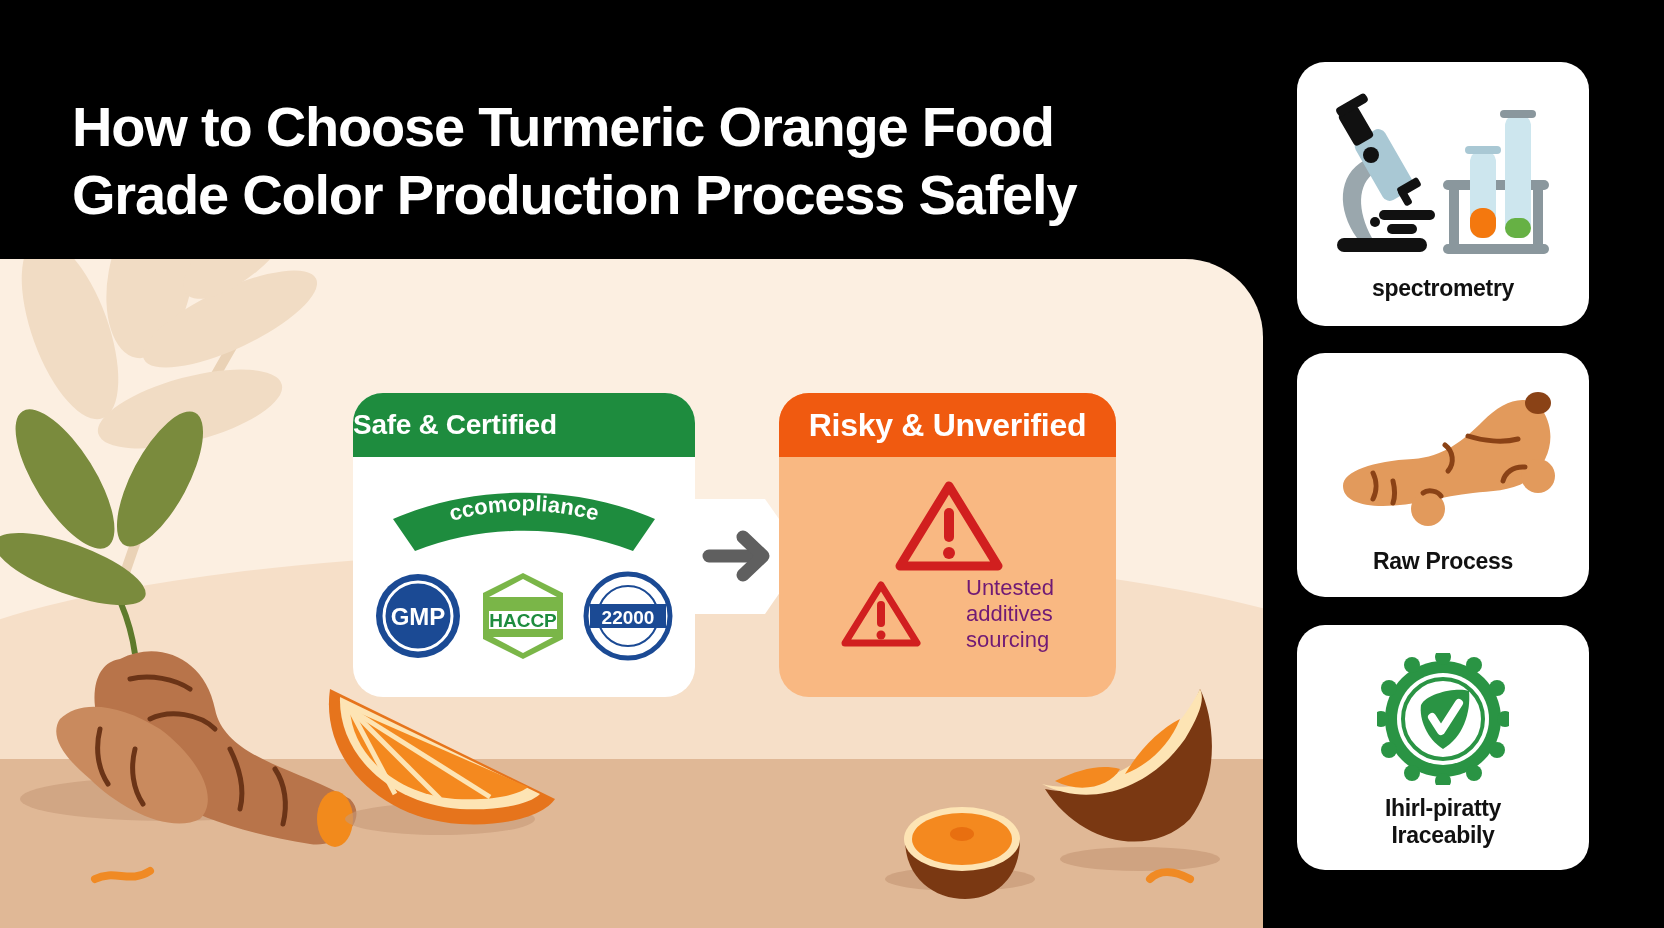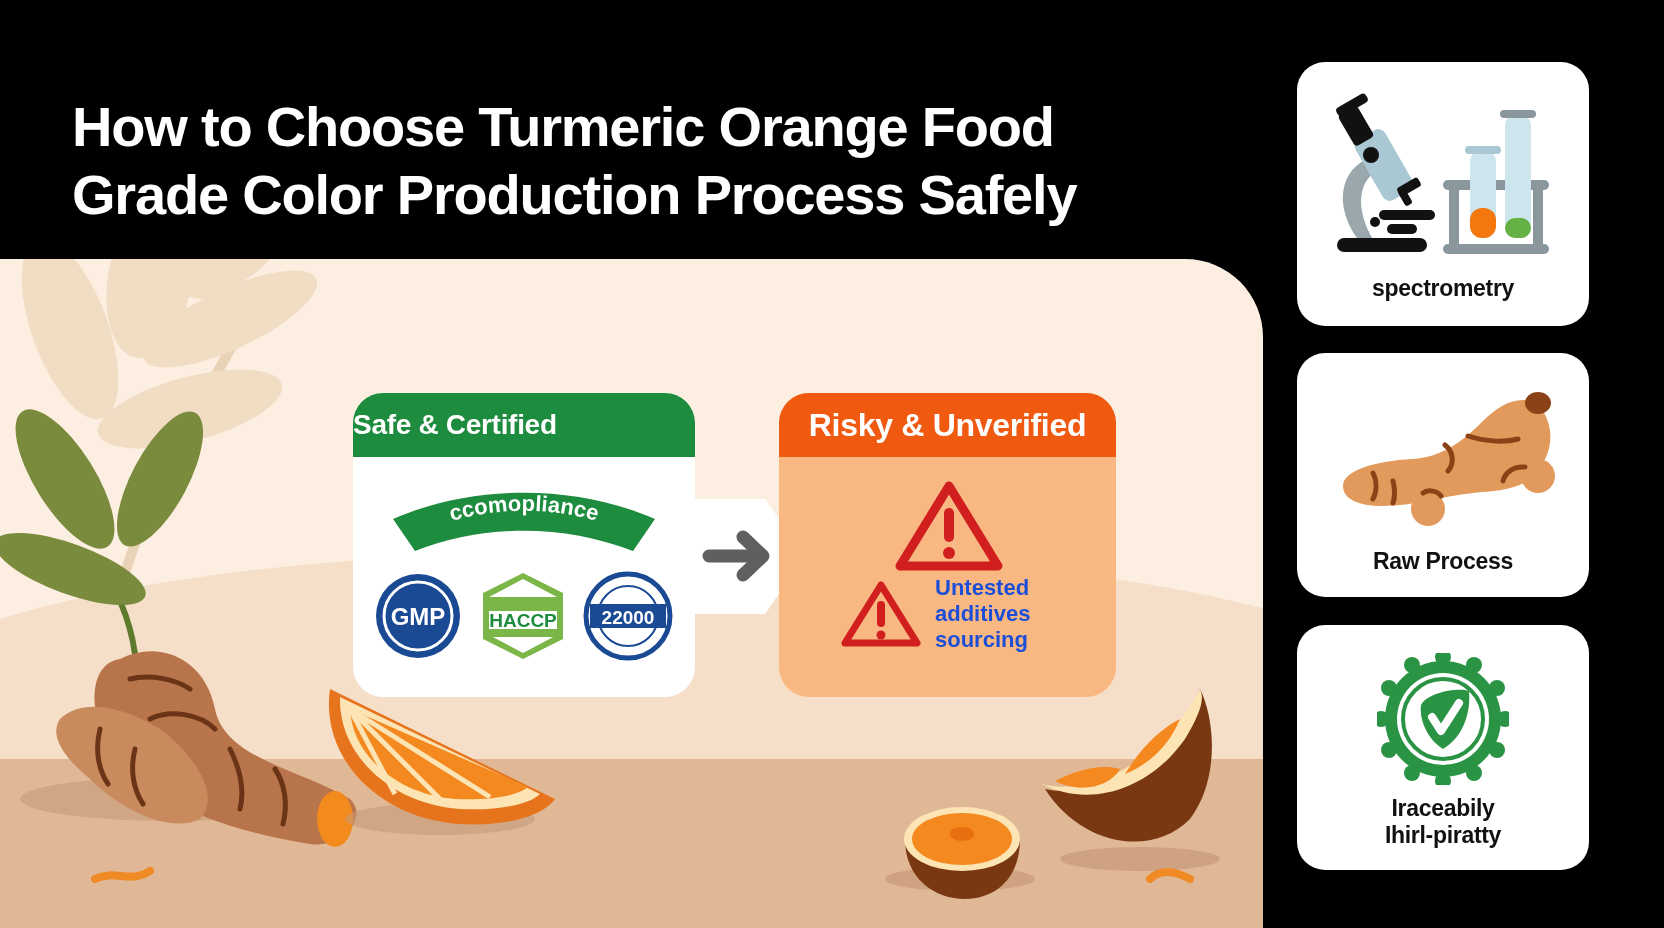--- a/index.html
+++ b/index.html
@@ -26,21 +26,21 @@
                text-align: center; line-height: 64px; letter-spacing: -0.3px; }
 
   .ribbon { position: absolute; left: 40px; top: 96px; }
   .badges { position: absolute; left: 20px; top: 178px; width: 300px; height: 90px; }
   .badge-text { font-family: "Liberation Sans", sans-serif; font-weight: 700; }
 
   .connector { position: absolute; left: 695px; top: 240px; width: 110px; height: 115px; }
 
   .risk-body-big { position: absolute; left: 115px; top: 85px; }
   .risk-row { position: absolute; left: 62px; top: 182px; display: flex; align-items: center; gap: 14px; }
-  .risk-text { color: #1d4ed8; font-weight: 700; font-size: 22px; line-height: 26px; }
+  .risk-text { color: #701a75; font-weight: 400; font-size: 22px; line-height: 26px; margin-left: 31px; }
 
   .side-card { position: absolute; left: 1297px; width: 292px; background: #fff; border-radius: 28px; }
   .side-card .label { position: absolute; left: 0; width: 100%; text-align: center; color: #111;
                       font-weight: 700; font-size: 23px; line-height: 27px; letter-spacing: -0.3px; }
   .sc1 { top: 62px; height: 264px; }
   .sc2 { top: 353px; height: 244px; }
   .sc3 { top: 625px; height: 245px; }
 </style>
 </head>
 <body>
@@ -248,16 +248,16 @@
           <circle cx="12" cy="35" r="8"></circle>
           <circle cx="35" cy="12" r="8"></circle>
       </g>
     </g>
     <circle cx="66" cy="66" r="46" fill="#fff"></circle>
     <circle cx="66" cy="66" r="40" fill="none" stroke="#2a9444" stroke-width="4"></circle>
     <path d="M44 52 C50 40 80 34 92 38 C94 60 86 84 66 96 C50 86 42 66 44 52 Z" fill="#2a9444"></path>
     <polyline points="55,64 64,78 82,50" fill="none" stroke="#fff" stroke-width="8" stroke-linecap="round" stroke-linejoin="round"></polyline>
   </svg>
   <div class="label" style="top:170px">
+    <div>Ihirl-piratty</div>
     <div>Iraceabily</div>
-    <div>Ihirl-piratty</div>
   </div>
 </div>
 
 </body></html>

